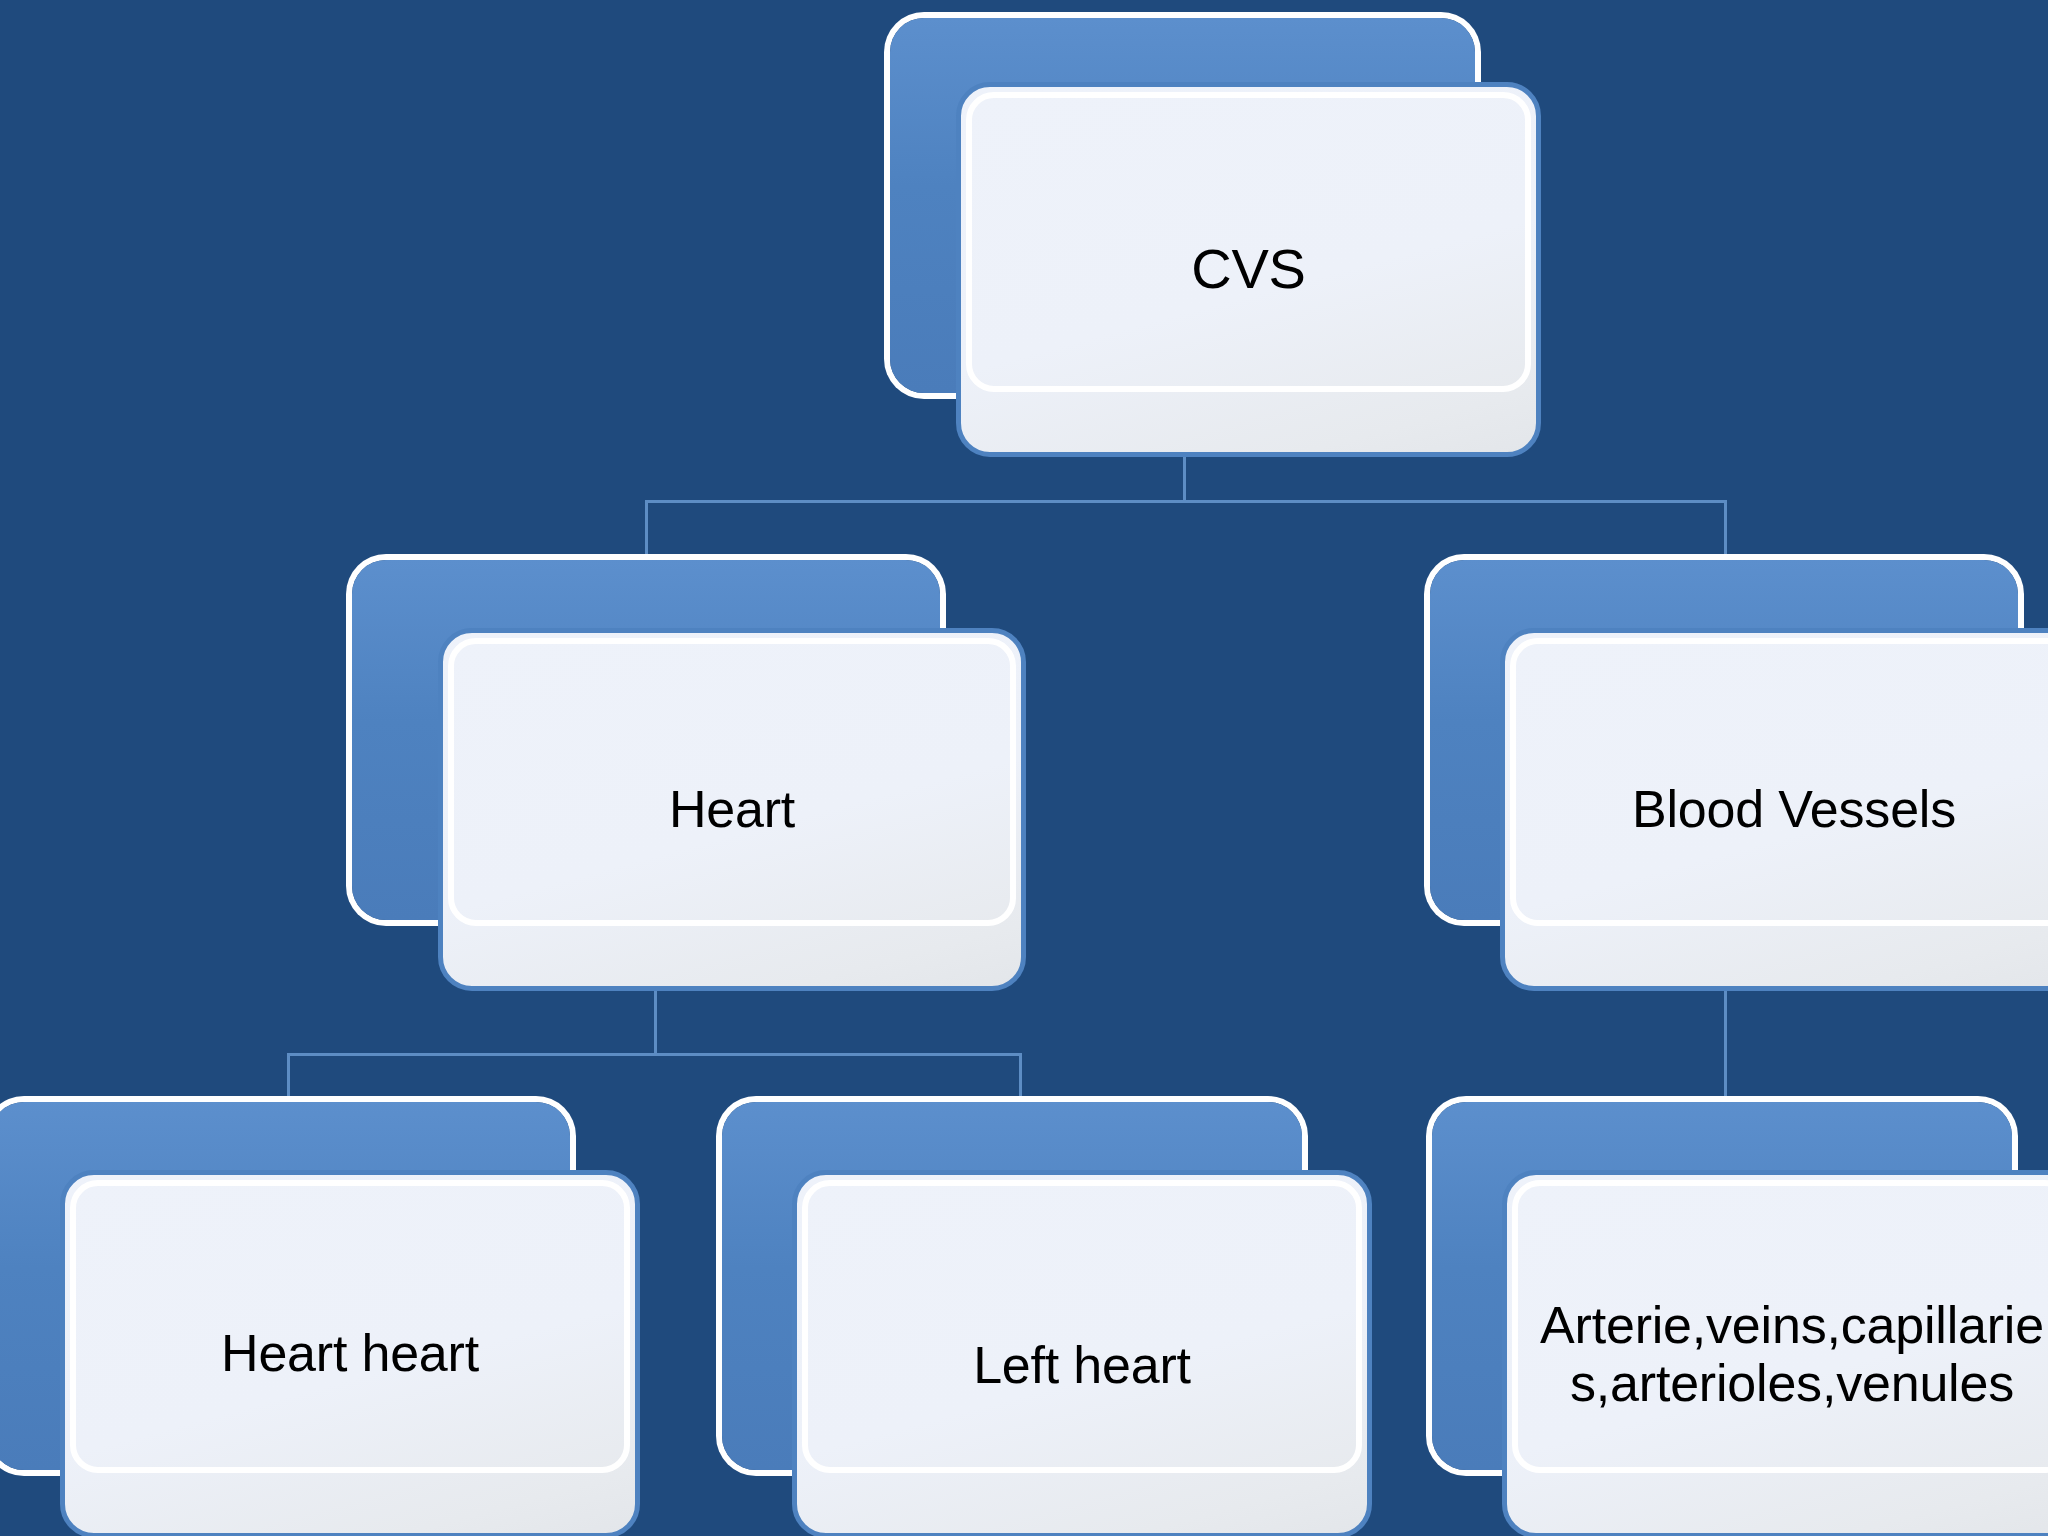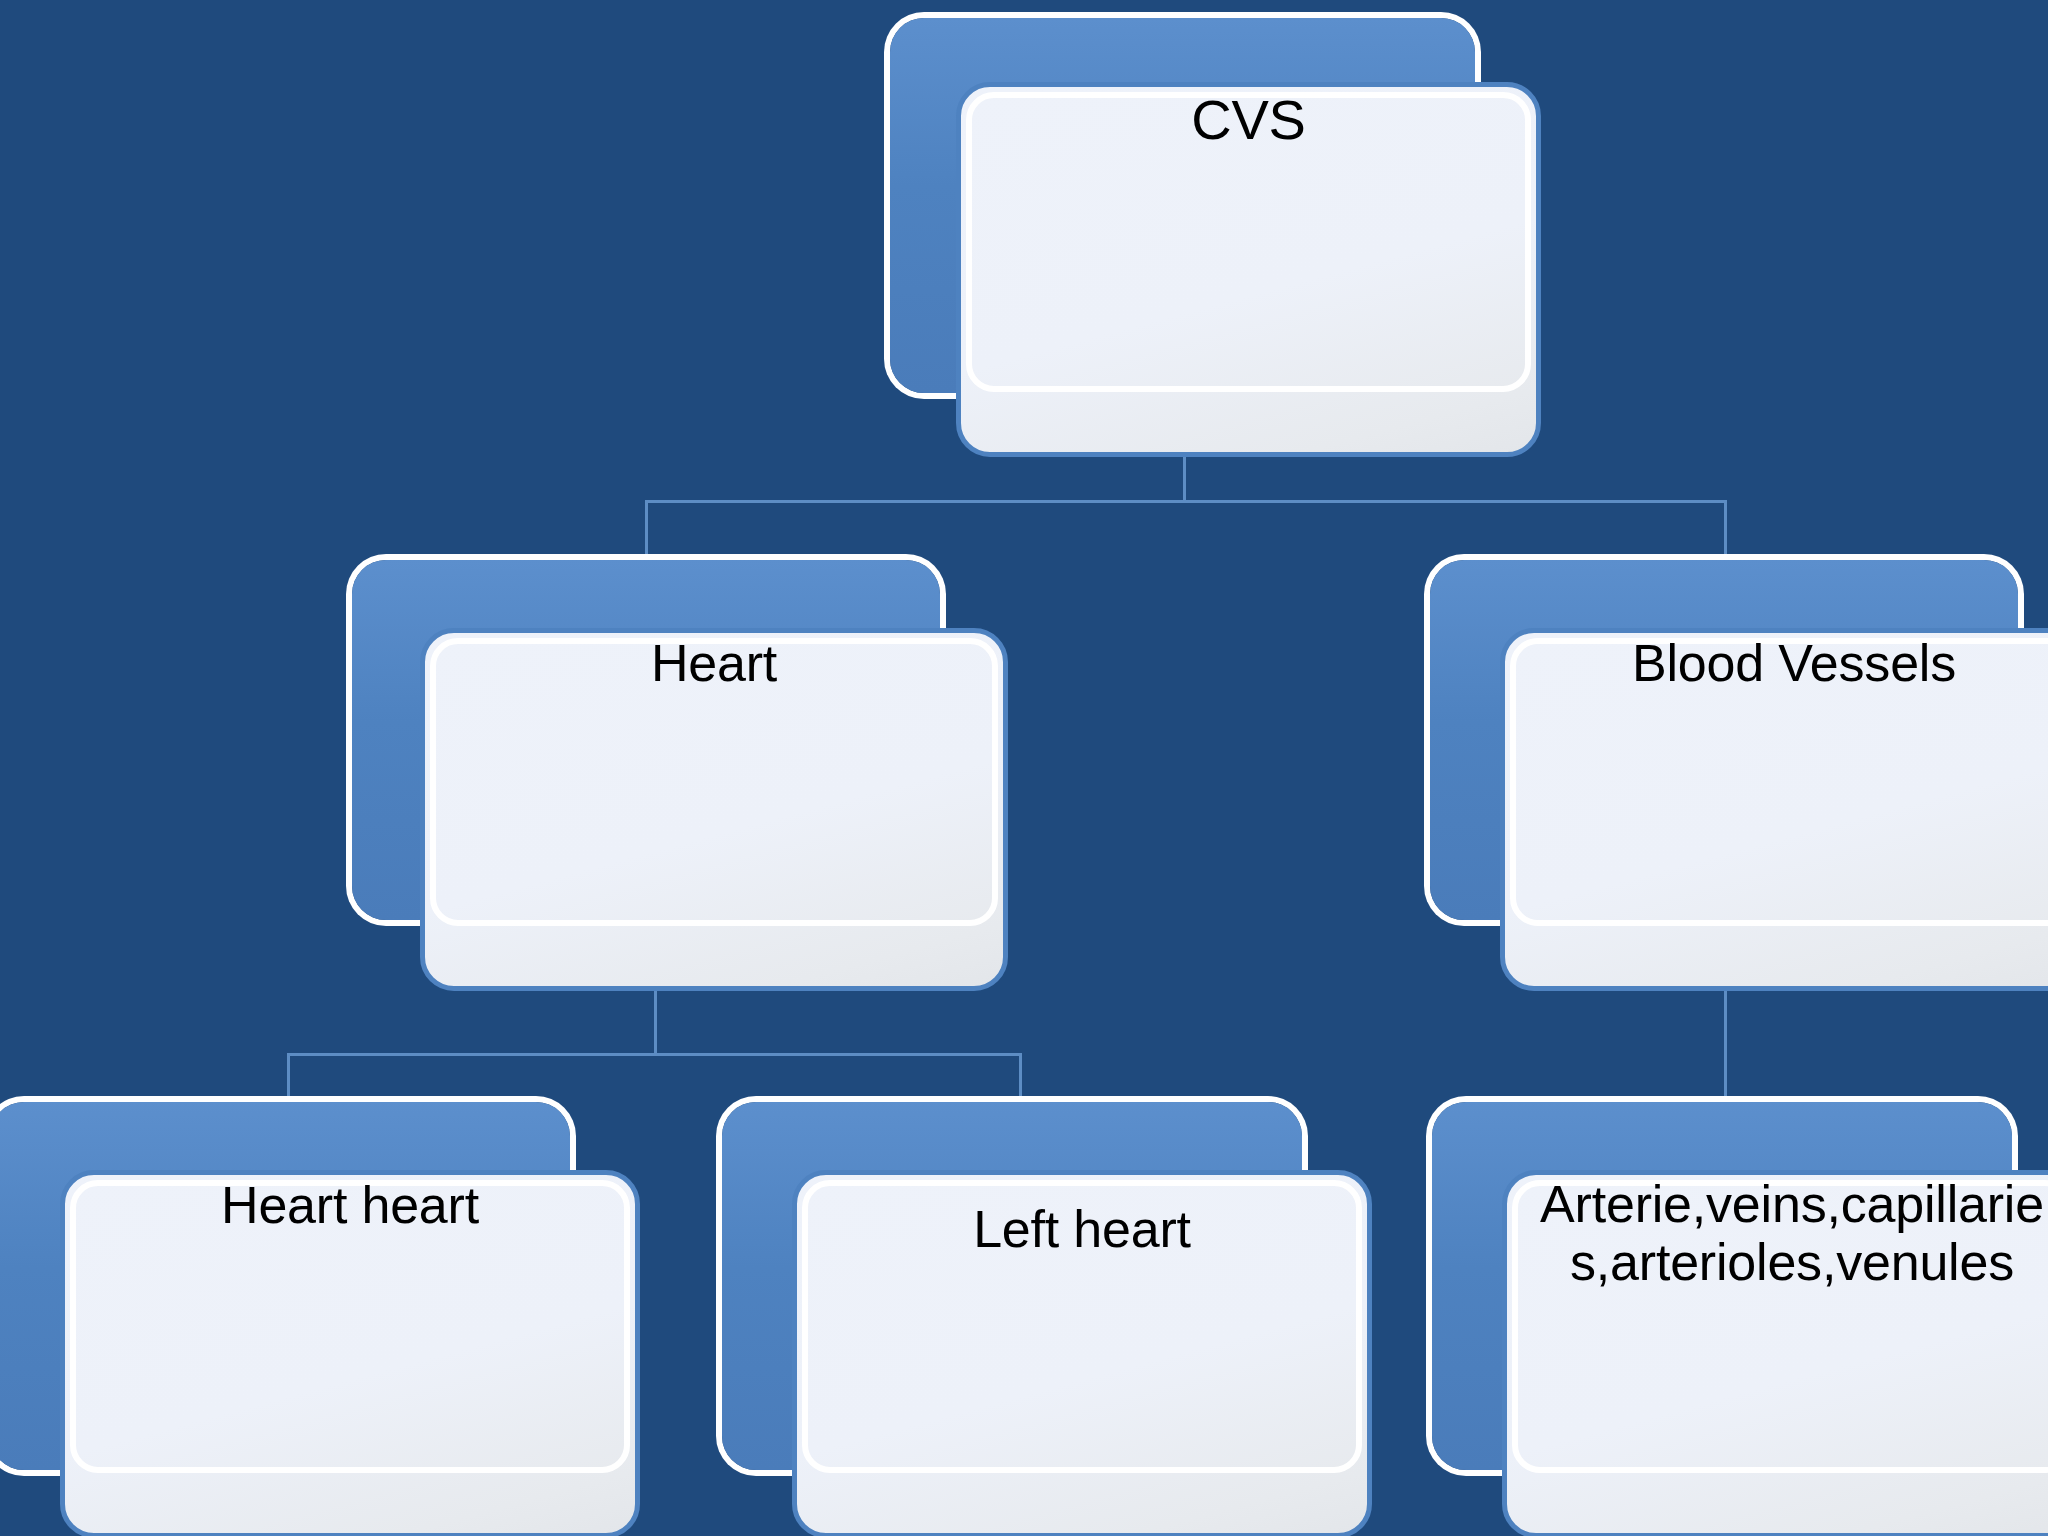--- a/index.html
+++ b/index.html
@@ -38,20 +38,21 @@
     box-shadow: 0 0 0 6px #ffffff;
   }
   
   .node .plate-front {
     position: absolute;
     border-radius: 34px;
     background: linear-gradient(165deg, #eef2fa 0%, #edf1f9 55%, #e7eaee 88%, #e3e6ea 100%);
     border: 5px solid #4e82c0;
     box-sizing: border-box;
     display: flex;
+    align-items: center;
     justify-content: center;
   }
   
   .node .plate-front::before {
     content: "";
     position: absolute;
     left: 5px;
     right: 5px;
     top: 5px;
     bottom: 60px;
@@ -98,21 +99,21 @@
 
   <div class="node" style="left:890px; top:18px; width:660px; height:430px;">
     <div class="plate-back" style="width:585px; height:375px;"></div>
     <div class="plate-front" style="left:66px; top:64px; width:585px; height:375px;">
       <div class="label" style="font-size:56px;">CVS</div>
     </div>
   </div>
 
   <div class="node" style="left:352px; top:560px; width:660px; height:435px;">
     <div class="plate-back" style="width:588px; height:360px;"></div>
-    <div class="plate-front" style="left:68px; top:68px; width:588px; height:363px;">
+    <div class="plate-front" style="left:86px; top:68px; width:588px; height:363px;">
       <div class="label" style="font-size:52px;">Heart</div>
     </div>
   </div>
 
   <div class="node" style="left:1430px; top:560px; width:700px; height:435px;">
     <div class="plate-back" style="width:588px; height:360px;"></div>
     <div class="plate-front" style="left:70px; top:68px; width:588px; height:363px;">
       <div class="label" style="font-size:52px;">Blood Vessels</div>
     </div>
   </div>

